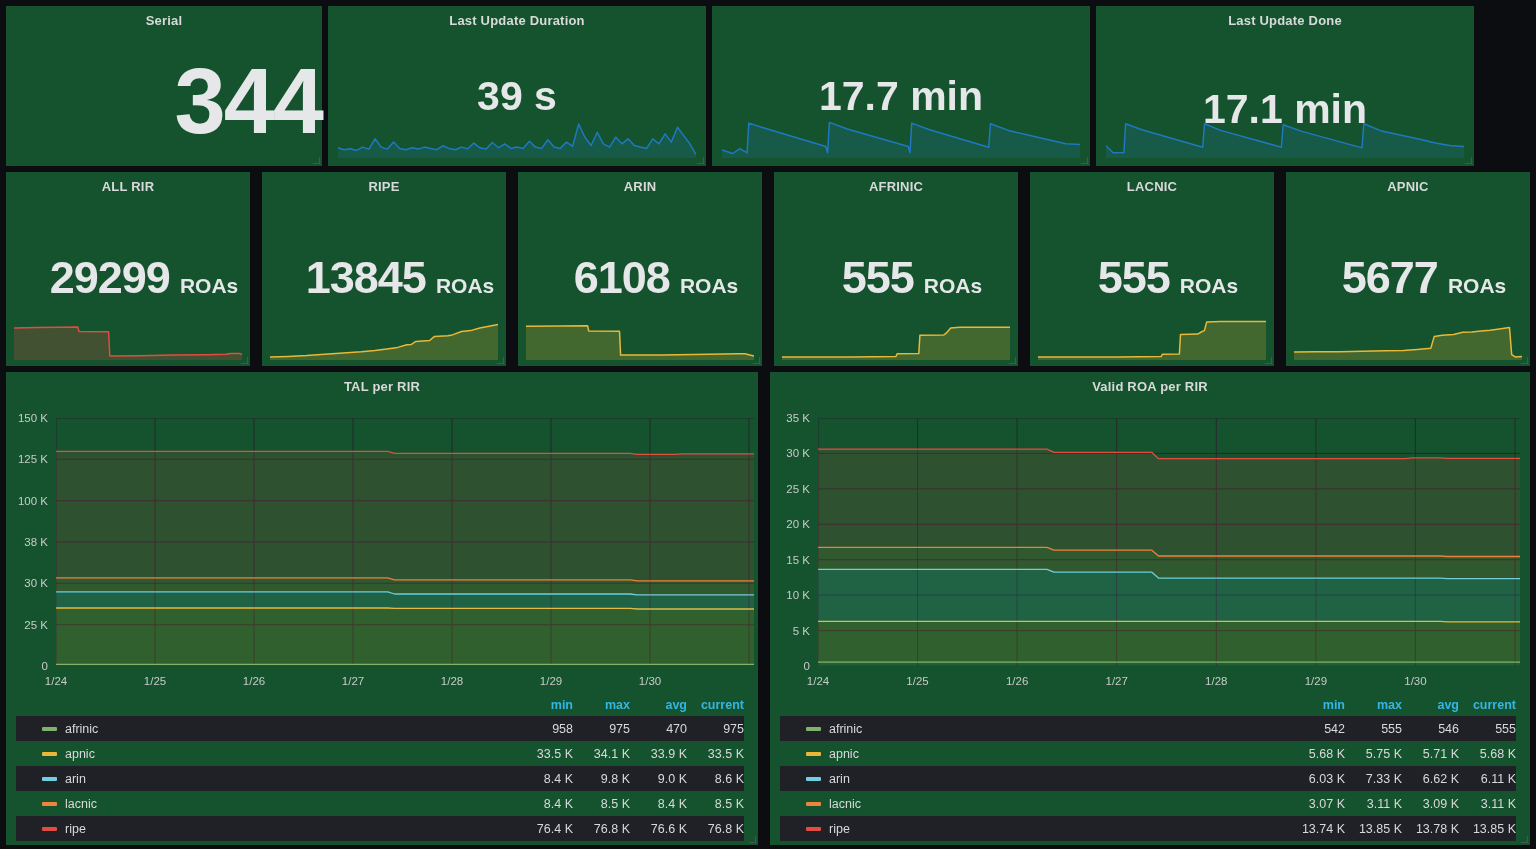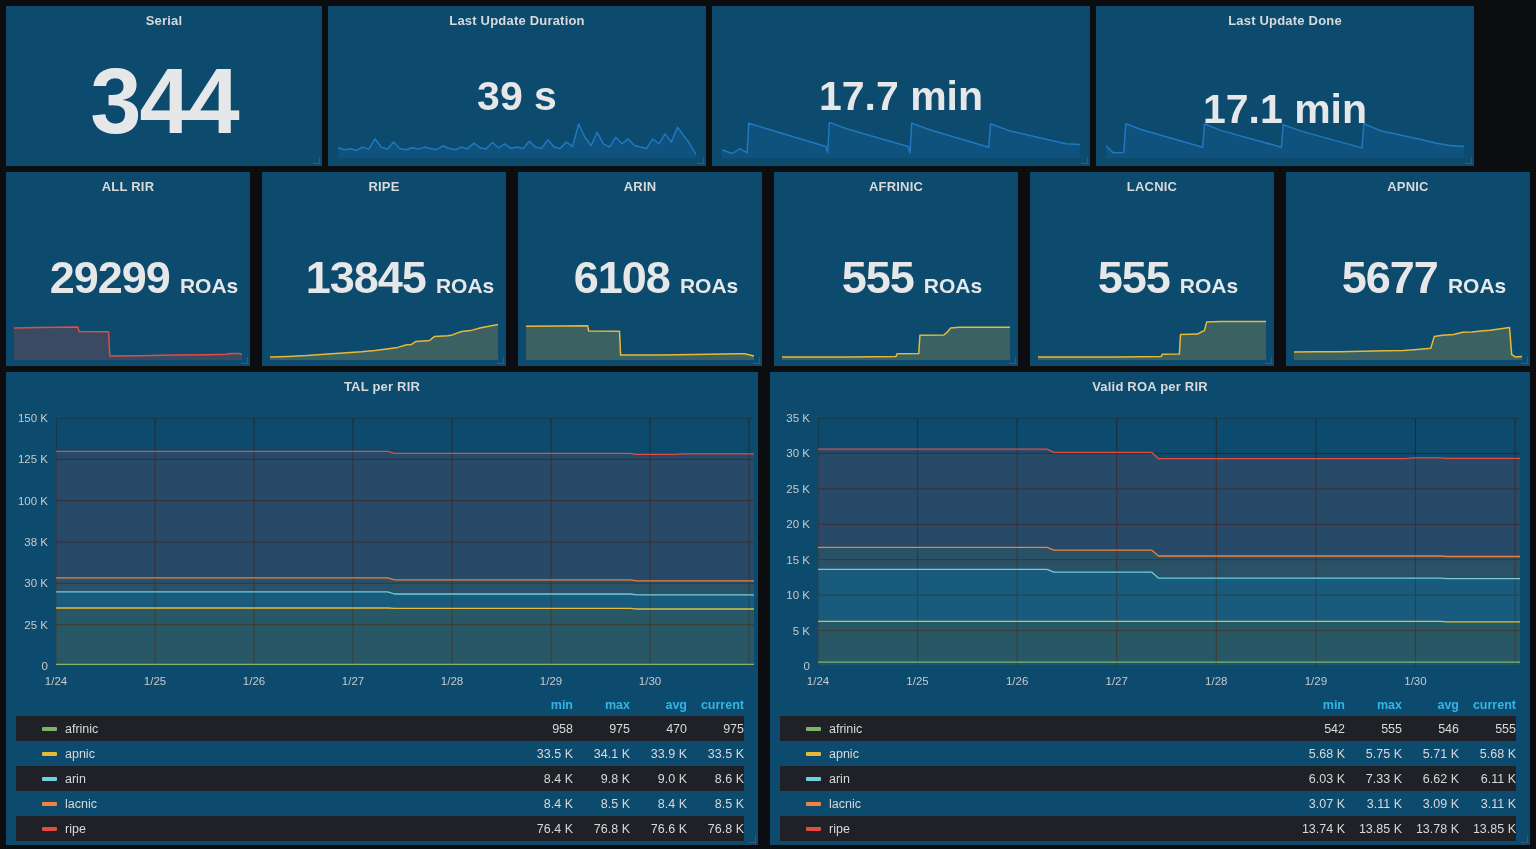--- a/index.html
+++ b/index.html
@@ -2,21 +2,21 @@
 <html><head>
 <meta charset="utf-8">
 <style>
   html,body{margin:0;padding:0;}
   body{
     width:1536px;height:849px;position:relative;overflow:hidden;
     background:#0c0d10;
     font-family:"Liberation Sans",sans-serif;
     color:#d8d9da;
   }
-  .panel{position:absolute;background:#0c4a6e;}
+  .panel{position:absolute;background:#14532d;}
   .panel-title{
     position:absolute;top:7px;left:0;right:0;text-align:center;
     font-size:13px;font-weight:700;color:#d8d9da;letter-spacing:.2px;
     cursor:pointer;white-space:nowrap;
   }
   .stat-body{
     position:absolute;left:0;right:0;display:flex;align-items:center;justify-content:center;
   }
   .stat-inner{display:flex;align-items:baseline;}
   .stat-value{font-weight:700;color:#e6e7e8;line-height:1;}
@@ -49,21 +49,21 @@
   .lval{width:57px;text-align:right;font-size:12.5px;}
   .lh{width:57px;text-align:right;}
 </style>
 </head>
 <body>
 
 <div>
 
   <div class="panel" style="left:6px;top:6px;width:316px;height:160px;">
     <div class="panel-title">Serial</div>
-    <div class="stat-body" style="top:40px;bottom:10px;">
+    <div class="stat-body" style="top:40px;bottom:10px;justify-content:flex-end;">
       <span class="stat-value huge">344</span>
     </div>
     <div class="corner"></div>
   </div>
 
   <div class="panel" style="left:328px;top:6px;width:378px;height:160px;">
     <div class="panel-title">Last Update Duration</div>
     <div class="stat-body" style="top:56px;bottom:36px;">
       <span class="stat-value mid">39 s</span>
     </div>

